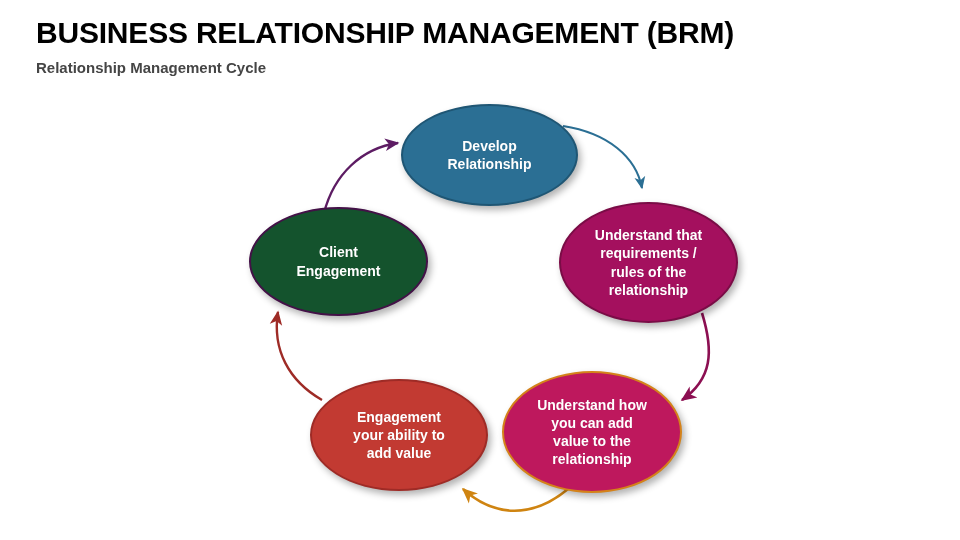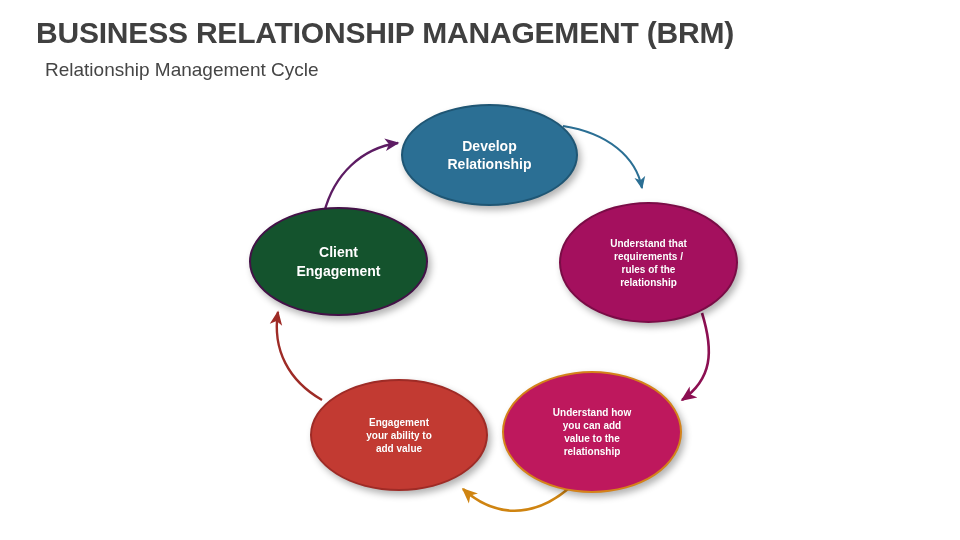--- a/index.html
+++ b/index.html
@@ -27,32 +27,31 @@
   
   #header {
     position: absolute;
     left: 36px;
     top: 16px;
     width: 880px;
   }
   #slide-title {
     font-size: 30px;
     font-weight: bold;
-    color: #404040;
+    color: #000000;
     letter-spacing: -0.2px;
     line-height: 1.12;
     white-space: nowrap;
   }
   #slide-subtitle {
     margin-top: 9px;
-    font-size: 19px;
-    font-weight: normal;
+    font-size: 15px;
+    font-weight: bold;
     color: #454545;
     line-height: 1.2;
-    margin-left: 9px;
   }
 
   
   #cycle-diagram {
     position: absolute;
     left: 12px;
     top: 0;
     width: 960px;
     height: 433px;
   }
@@ -69,21 +68,21 @@
     box-sizing: border-box;
     display: flex;
     align-items: center;
     justify-content: center;
     text-align: center;
     color: #ffffff;
     box-shadow: 3px 4px 7px rgba(0,0,0,0.30);
     z-index: 5;
   }
   .node-label {
-    font-size: 10px;
+    font-size: 14px;
     font-weight: bold;
     line-height: 1.30;
     padding: 0 14px;
     white-space: pre-line;
     text-shadow: 0 0 1px rgba(0,0,0,0.12);
   }
 
   
   #node-develop   { left: 389px; top: 104px; width: 177px; height: 102px; }
   #node-understand-requirements { left: 547px; top: 202px; width: 179px; height: 121px; }

